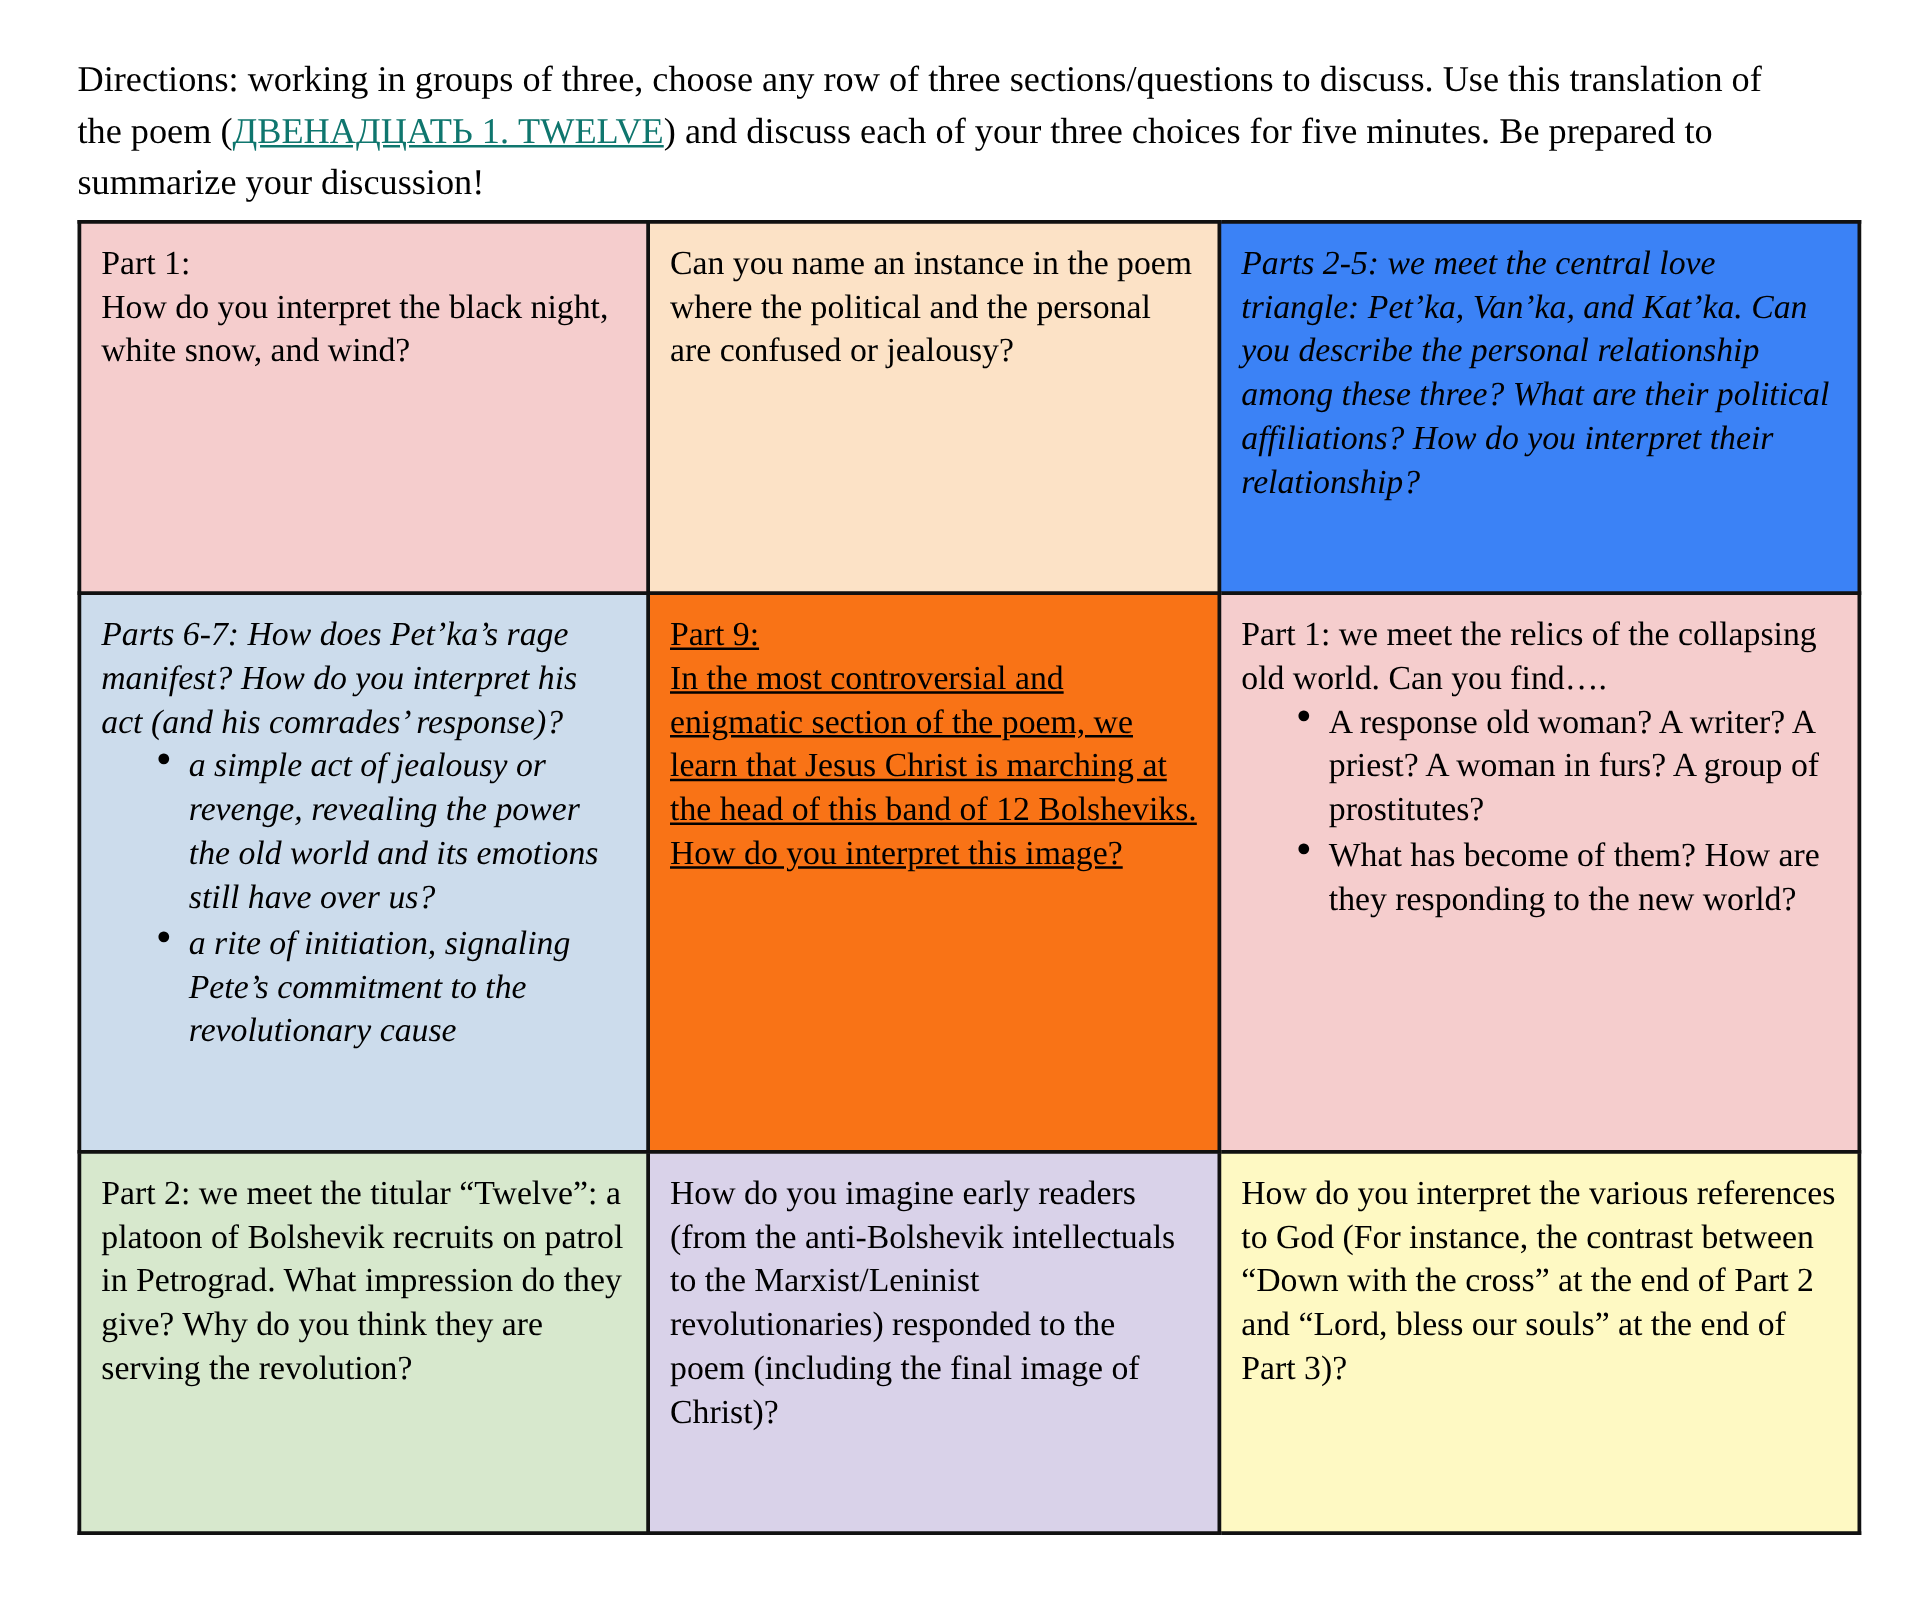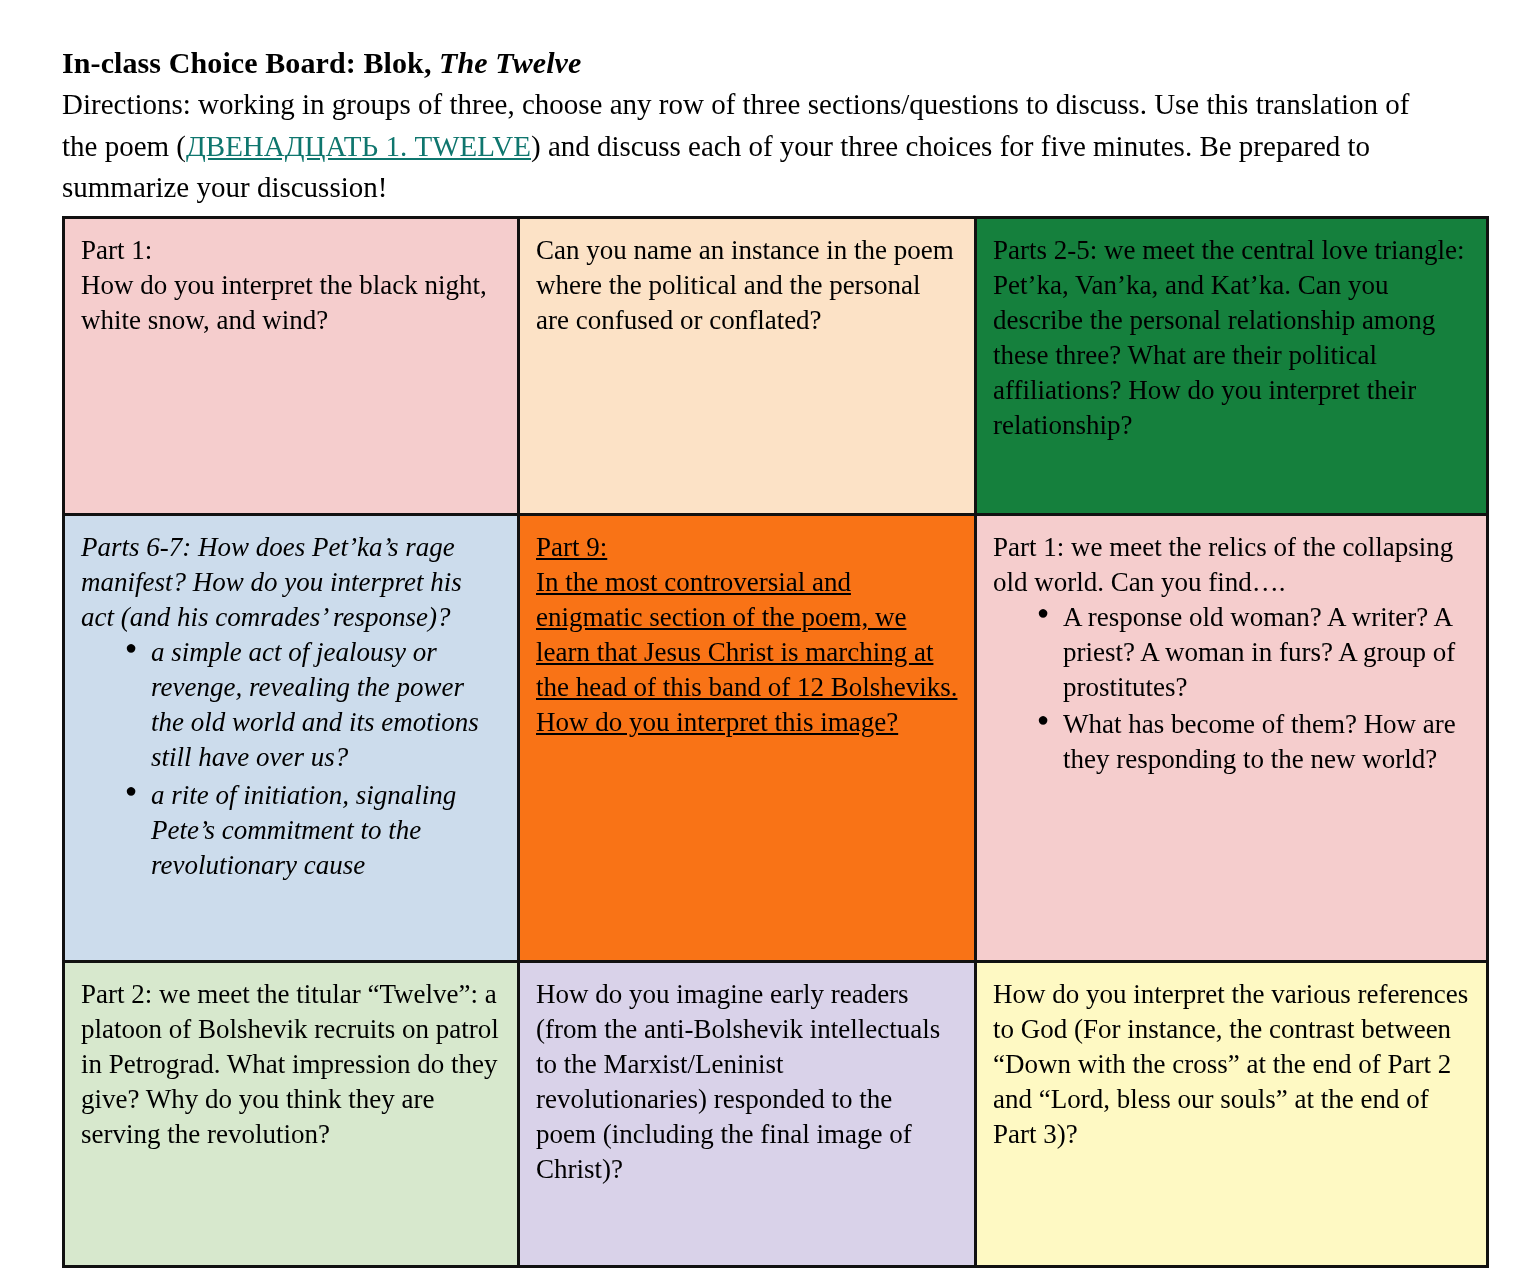--- a/index.html
+++ b/index.html
@@ -87,40 +87,39 @@
   
   tr.r1 td { height: 262px; }
   tr.r2 td { height: 412px; }
   tr.r3 td { height: 270px; }
 </style>
 </head>
 <body>
 
 <div id="page">
 
-  <h1 class="doc-title"><span>In-class Choice Board: Blok, </span><span class="work-title">The Twelve</span></h1>
 
   <p class="directions"><span>Directions: working in groups of three, choose any row of three sections/questions to discuss. Use this translation of the poem (</span><a class="ext-link" href="#">ДВЕНАДЦАТЬ 1. TWELVE</a><span>) and discuss each of your three choices for five minutes. Be prepared to summarize your discussion!</span></p>
 
   <table class="board">
     <colgroup>
       <col class="c1">
         <col class="c2">
         <col class="c3">
     </colgroup>
     <tbody>
       <tr class="r1">
         <td style="background-color: rgb(245, 205, 205);">
           <p class="cell-text">Part 1:
 How do you interpret the black night, white snow, and wind?</p>
         </td>
         <td style="background-color: rgb(252, 226, 198);">
-          <p class="cell-text">Can you name an instance in the poem where the political and the personal are confused or conflated?</p>
+          <p class="cell-text">Can you name an instance in the poem where the political and the personal are confused or jealousy?</p>
         </td>
-        <td style="background-color: #15803d;">
+        <td style="background-color: #3b82f6; font-style: italic;">
           <p class="cell-text">Parts 2-5: we meet the central love triangle: Pet’ka, Van’ka, and Kat’ka. Can you describe the personal relationship among these three? What are their political affiliations? How do you interpret their relationship?</p>
         </td>
       </tr>
       <tr class="r2">
         <td style="background-color: rgb(204, 220, 236); font-style: italic;">
           <p class="cell-text">Parts 6-7: How does Pet’ka’s rage manifest? How do you interpret his act (and his comrades’ response)?</p>
           <ul class="cell-list">
             <li>a simple act of jealousy or revenge, revealing the power the old world and its emotions still have over us?</li>
             <li>a rite of initiation, signaling Pete’s commitment to the revolutionary cause</li>
           </ul>

